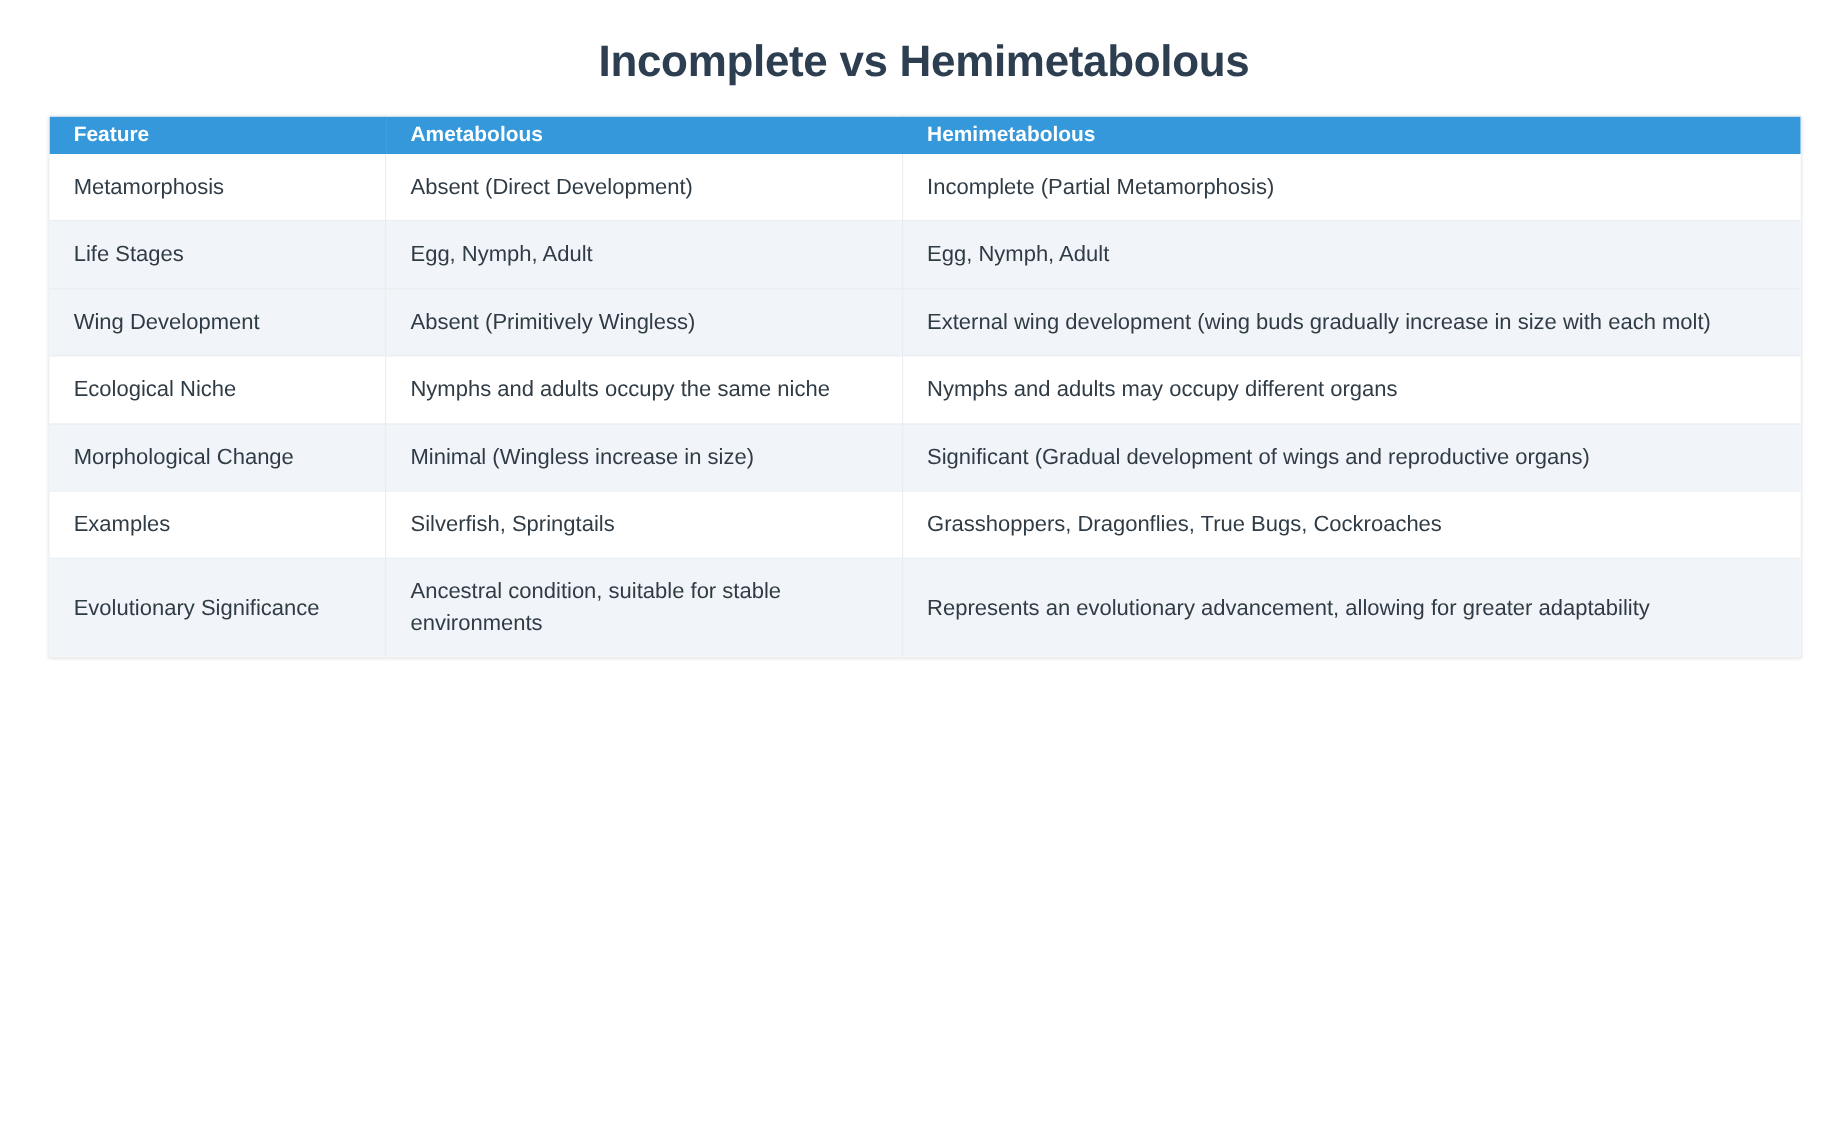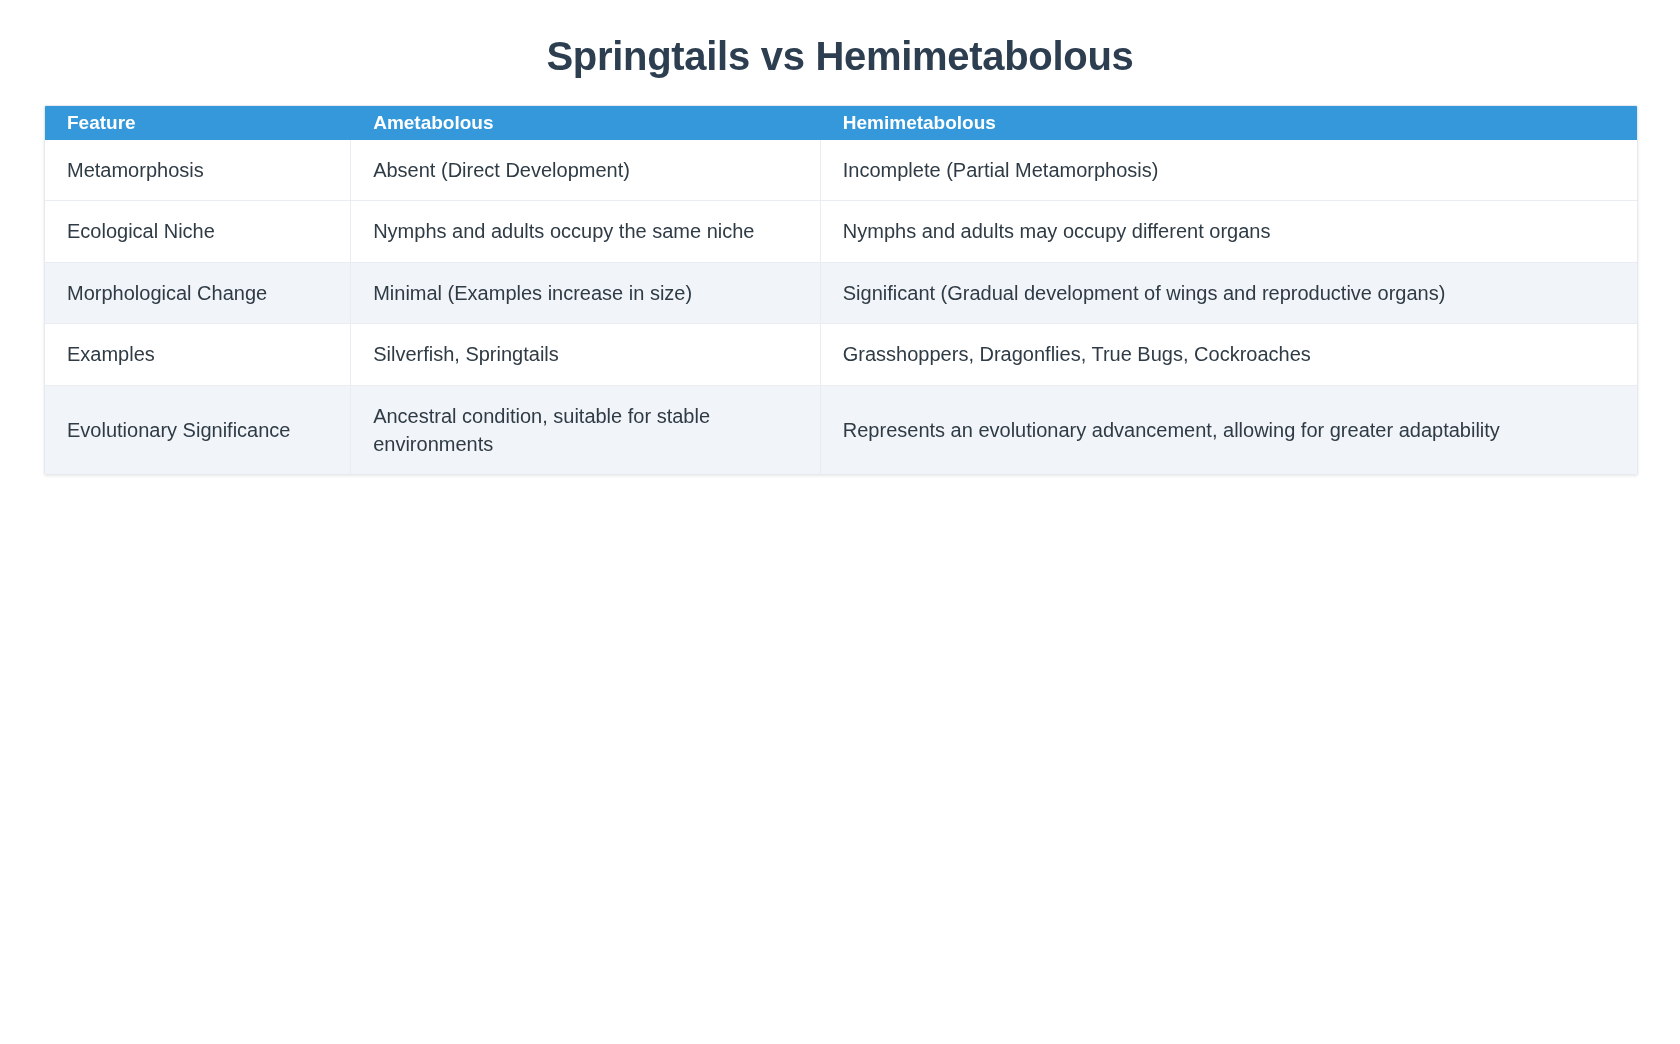--- a/index.html
+++ b/index.html
@@ -68,21 +68,21 @@
 
   col.c1 { width: 19.2%; }
   col.c2 { width: 29.5%; }
   col.c3 { width: 51.3%; }
 </style>
 </head>
 <body>
 
 <div class="page">
 
-  <div class="title">Springtails vs Hemimetabolous</div>
+  <div class="title">Incomplete vs Hemimetabolous</div>
 
   <div class="table-wrap">
     <table class="compare">
       <colgroup>
         <col class="c1">
         <col class="c2">
         <col class="c3">
       </colgroup>
       <thead>
         <tr>
@@ -90,28 +90,38 @@
           <th>Ametabolous</th>
           <th>Hemimetabolous</th>
         </tr>
       </thead>
       <tbody>
         <tr class="plain">
           <td>Metamorphosis</td>
           <td>Absent (Direct Development)</td>
           <td>Incomplete (Partial Metamorphosis)</td>
         </tr>
+        <tr class="alt">
+          <td>Life Stages</td>
+          <td>Egg, Nymph, Adult</td>
+          <td>Egg, Nymph, Adult</td>
+        </tr>
+        <tr class="alt">
+          <td>Wing Development</td>
+          <td>Absent (Primitively Wingless)</td>
+          <td>External wing development (wing buds gradually increase in size with each molt)</td>
+        </tr>
         <tr class="plain">
           <td>Ecological Niche</td>
           <td>Nymphs and adults occupy the same niche</td>
           <td>Nymphs and adults may occupy different organs</td>
         </tr>
         <tr class="alt">
           <td>Morphological Change</td>
-          <td>Minimal (Examples increase in size)</td>
+          <td>Minimal (Wingless increase in size)</td>
           <td>Significant (Gradual development of wings and reproductive organs)</td>
         </tr>
         <tr class="plain">
           <td>Examples</td>
           <td>Silverfish, Springtails</td>
           <td>Grasshoppers, Dragonflies, True Bugs, Cockroaches</td>
         </tr>
         <tr class="alt">
           <td>Evolutionary Significance</td>
           <td>Ancestral condition, suitable for stable environments</td>

